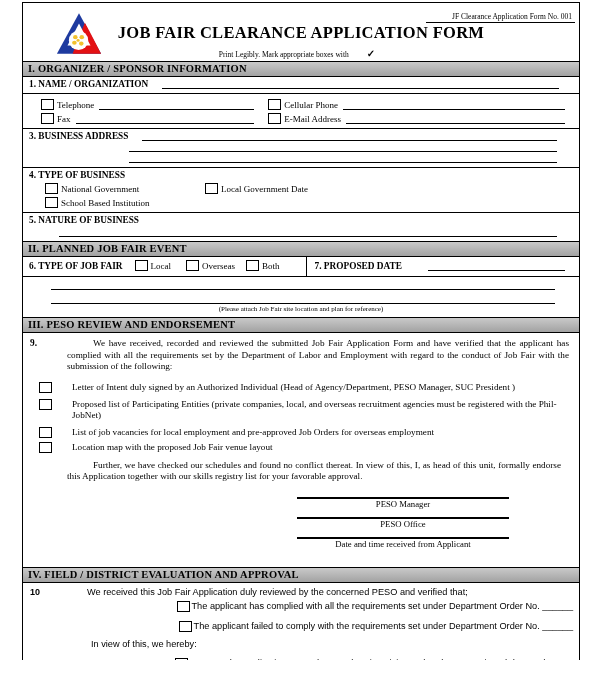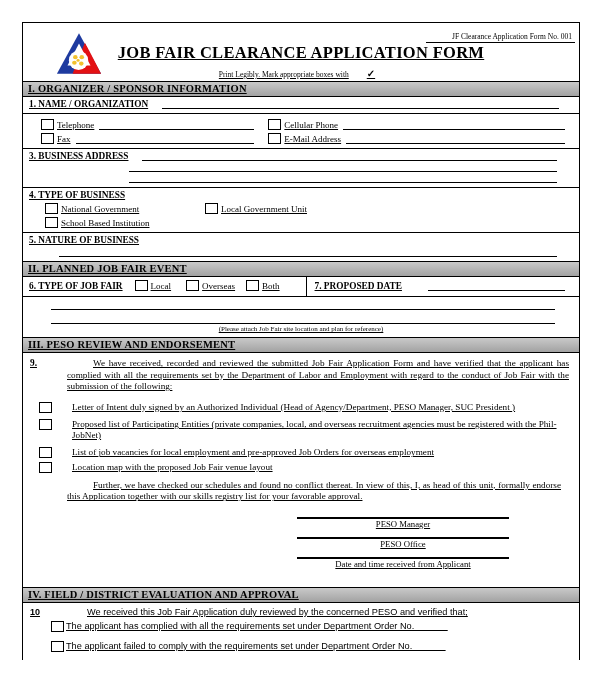--- a/index.html
+++ b/index.html
@@ -1,18 +1,18 @@
 <!DOCTYPE html>
 <html><head>
 <meta charset="utf-8">
 <style>
   * { margin:0; padding:0; box-sizing:border-box; }
   html,body { width:600px; height:700px; background:#ffffff; color:#000;
     font-family:"Liberation Serif", serif; }
-  .page { position:relative; width:600px; height:660px; overflow:hidden; padding-top:22px;text-decoration:underline; }
+  .page { position:relative; width:600px; height:660px; overflow:hidden; padding-top:2px; }
 
   .form-box { margin-left:22px; width:558px; border:1.6px solid #000; background:#fff; }
 
   
   .formno { text-align:right; padding:2px 4px 0 0; }
   .formno span { display:inline-block; font-size:7.5px; padding:0 3px 1px 26px; border-bottom:1px solid #000; }
   .title-row { position:relative; height:23px; }
   .logo { position:absolute; left:33px; top:-11px; }
   .title { text-align:center; font-weight:bold; font-size:16.5px; letter-spacing:0.3px; }
   .instr { text-align:center; font-size:7.5px; padding:2px 8px 2px 0; }
@@ -68,21 +68,21 @@
   .note3 { position:absolute; left:36px; top:25px; width:268px; font-style:italic; font-size:8.7px; line-height:1.35; }
   .sigcol { margin-left:auto; width:212px; margin-right:62px; }
   .sigline { border-bottom:2px solid #000; height:7px; }
   .siglbl { text-align:center; font-size:8.7px; padding:0 0 3px; }
 
   
   .secbody4 { padding:4px 6px 4px 4px; font-family:"Liberation Sans", sans-serif; }
   .item10 { display:flex; }
   .inum10 { font-weight:bold; font-size:9px; width:42px; padding-left:3px; flex:0 0 auto; }
   .intro4 { font-size:9.2px; margin-left:18px; }
-  .opt { display:flex; align-items:flex-start; margin:4px 0 0 24px; }
+  .opt { display:flex; align-items:flex-start; margin:4px 0 0 24px;justify-content:flex-end; }
   .optt { font-size:9.2px; line-height:1.25; margin-left:2px; }
   .hereby { font-size:9.2px; margin:7px 0 0 64px; }
   .opt.act { margin-left:20px; margin-top:9px; }
 </style>
 </head>
 <body>
 
 <div class="page">
   <div class="form-box">
 
@@ -149,21 +149,21 @@
     </div>
     <div class="row">
       <div class="lbl">4. TYPE OF BUSINESS</div>
       <div class="tbrow">
         <div class="tb tb1">
           <span class="cb"></span>
           <span class="cbl">National Government</span>
         </div>
         <div class="tb">
           <span class="cb"></span>
-          <span class="cbl">Local Government Unit</span>
+          <span class="cbl">Local Government Date</span>
         </div>
       </div>
       <div class="tbrow">
         <div class="tb tb1">
           <span class="cb"></span>
           <span class="cbl">School Based Institution</span>
         </div>
       </div>
     </div>
     <div class="row">

